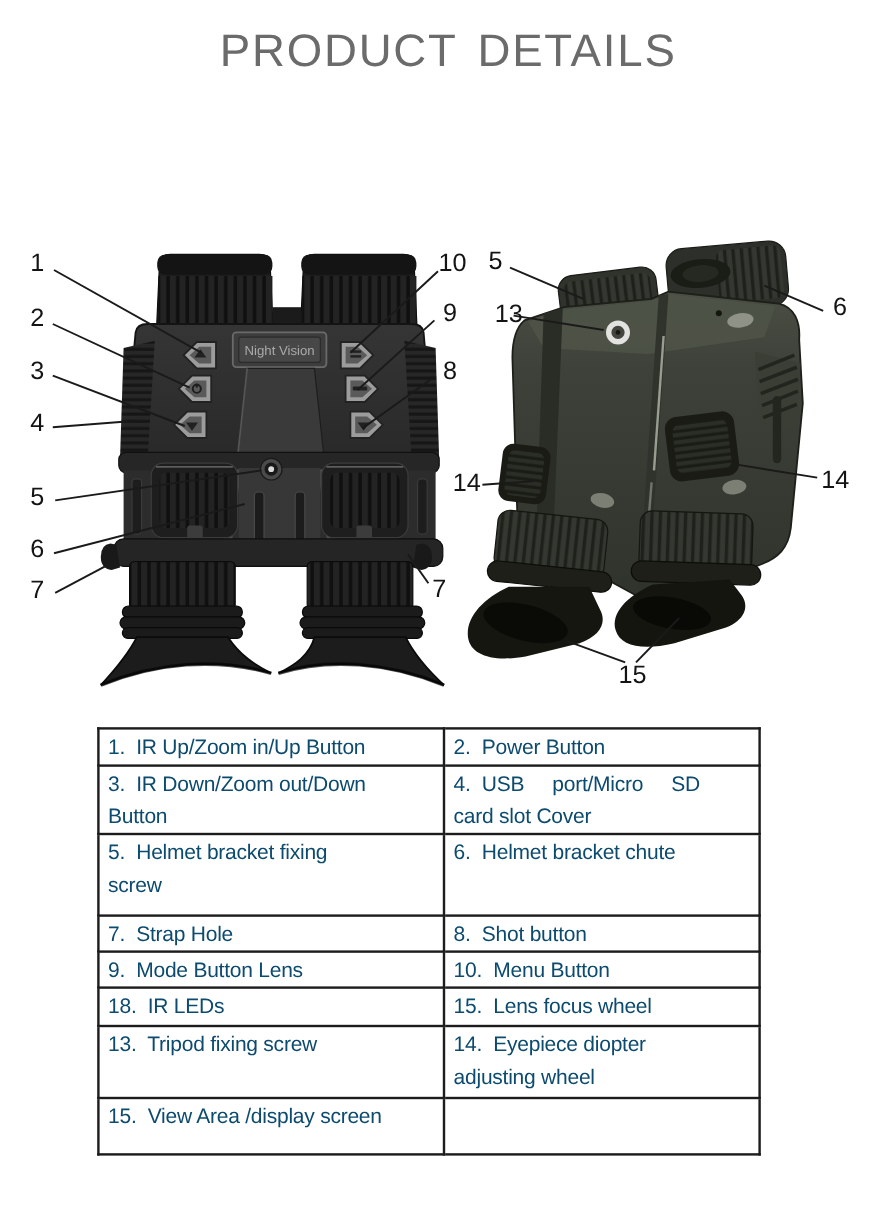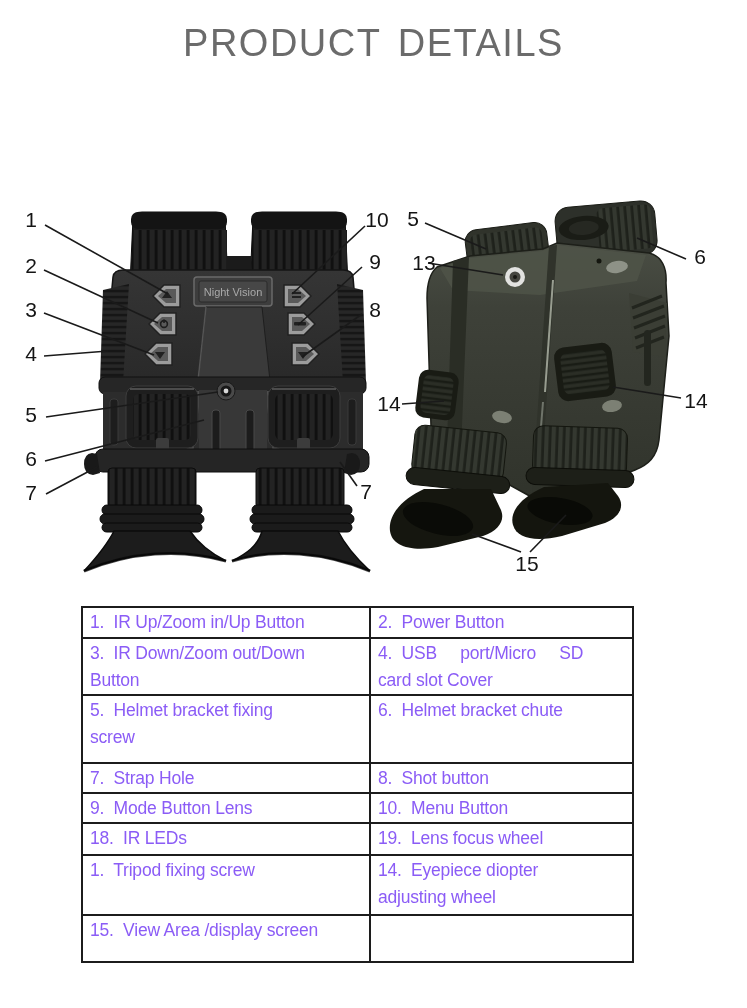--- a/index.html
+++ b/index.html
@@ -22,21 +22,21 @@
   .co{
     position:absolute;
     transform:translate(-50%,-50%);
     font-size:21px;line-height:21px;color:#141414;
     white-space:nowrap;
   }
   .parts-table{
     position:absolute;left:81px;top:606px;
     width:551px;
     border-collapse:collapse;table-layout:fixed;
-    font-size:17.5px;color:#8b5cf6;letter-spacing:-0.2px;
+    font-size:17.5px;color:#0c4a6e;letter-spacing:-0.2px;
   }
   .parts-table td{
     border:2px solid #1c1c1c;
     vertical-align:top;
     padding:1px 6px 0 7px;
     line-height:27px;
     white-space:pre-wrap;
     overflow:hidden;
   }
 </style>
@@ -301,24 +301,24 @@
       <tr style="height:18px">
         <td>7.  Strap Hole</td>
         <td>8.  Shot button</td>
       </tr>
       <tr style="height:30px">
         <td>9.  Mode Button Lens</td>
         <td>10.  Menu Button</td>
       </tr>
       <tr style="height:32px">
         <td>18.  IR LEDs</td>
-        <td>19.  Lens focus wheel</td>
+        <td>15.  Lens focus wheel</td>
       </tr>
       <tr style="height:60px">
-        <td>1.  Tripod fixing screw</td>
+        <td>13.  Tripod fixing screw</td>
         <td>14.  Eyepiece diopter
 adjusting wheel</td>
       </tr>
       <tr style="height:47px">
         <td>15.  View Area /display screen</td>
         <td></td>
       </tr>
     </tbody>
   </table>
 

